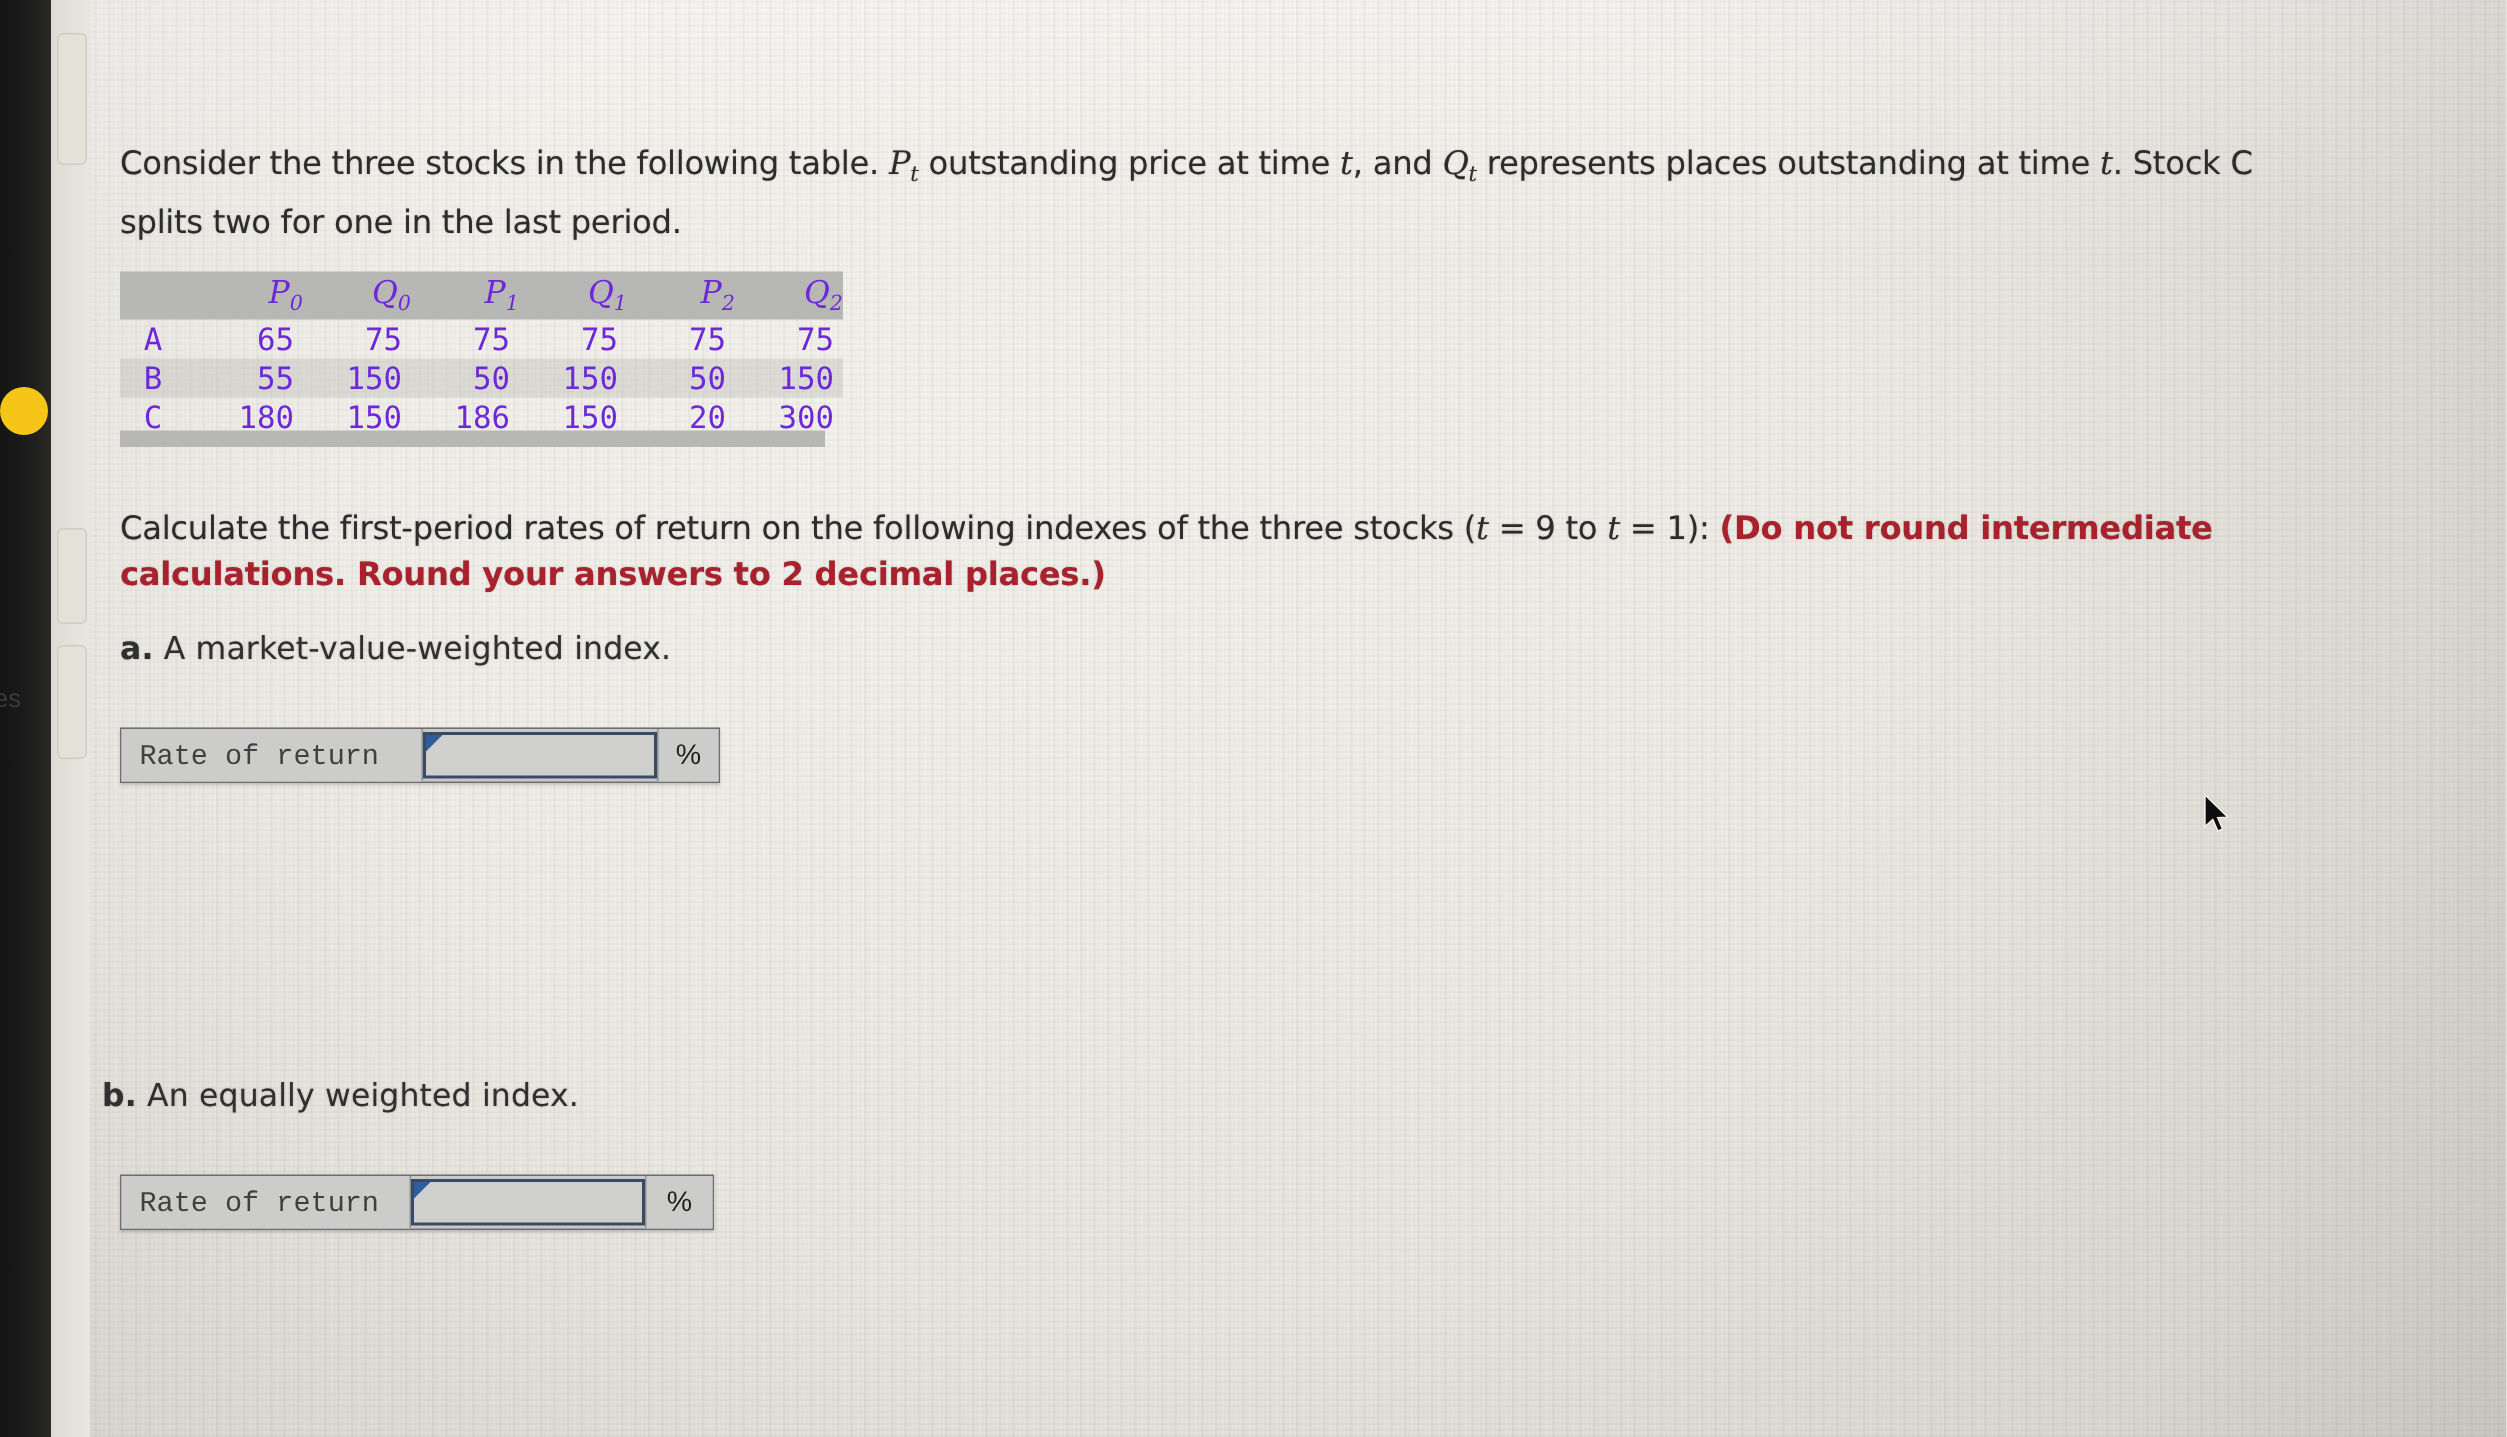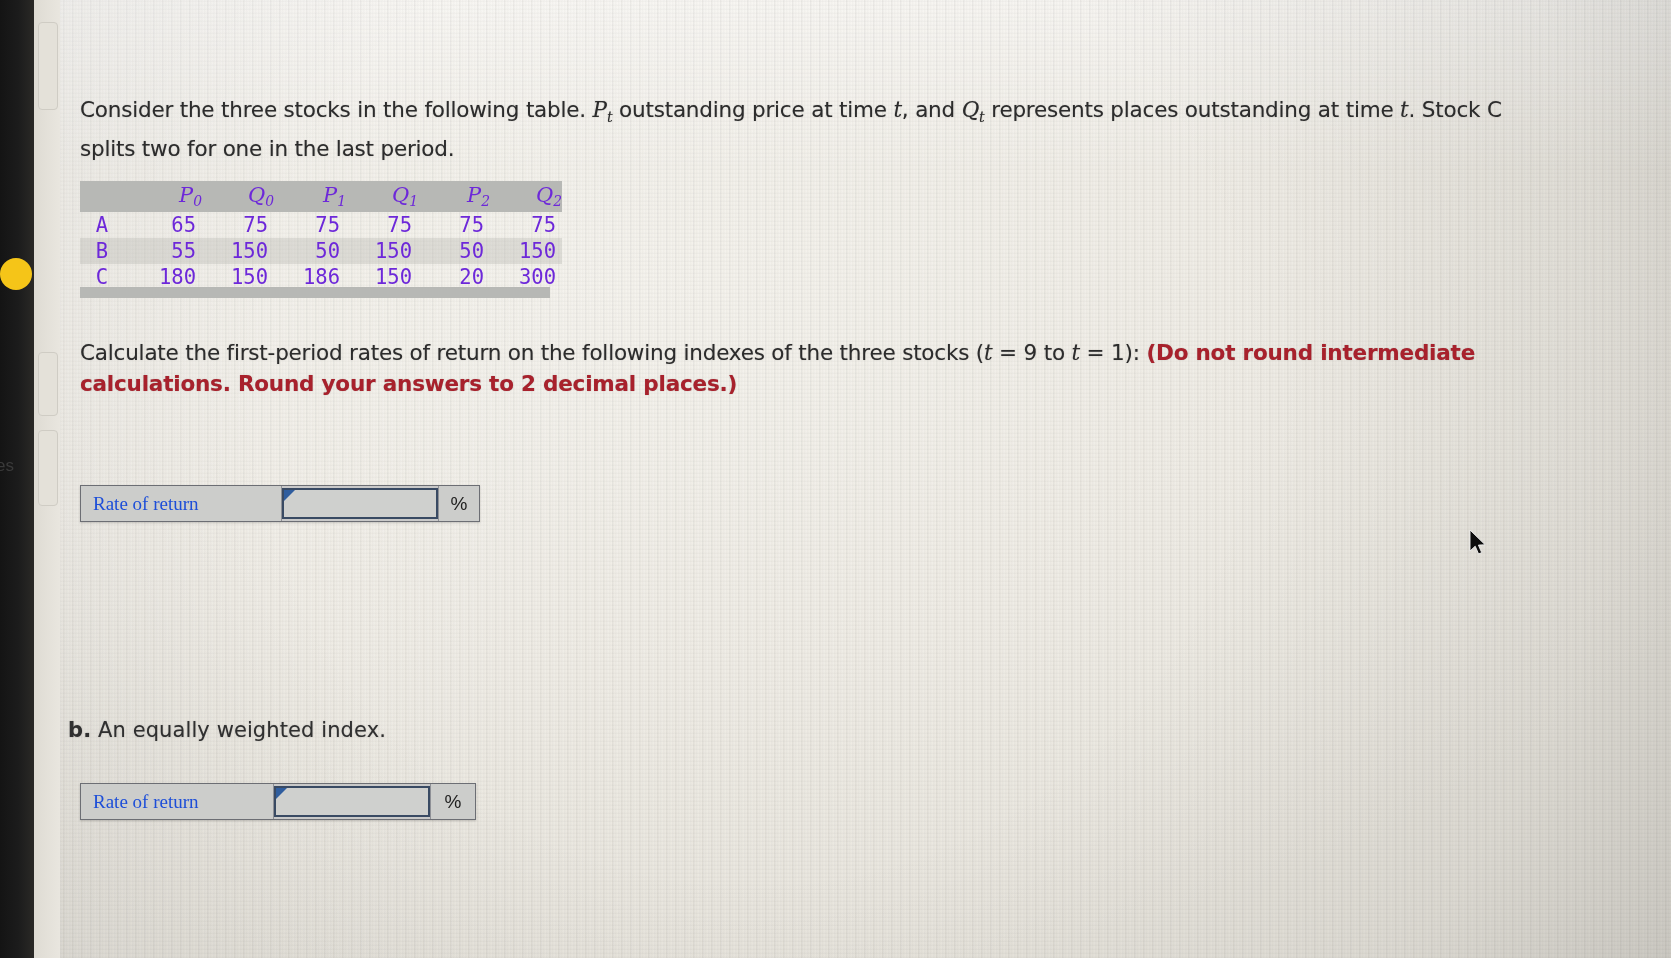--- a/index.html
+++ b/index.html
@@ -107,22 +107,22 @@
   
   .ansrow{position:absolute;display:flex;align-items:stretch;
     border:1px solid #6c6e74;
     background:#c9c9c9;
     box-shadow:0 1px 2px rgba(0,0,0,.18);
   }
   .ans-label{
     display:flex;align-items:center;
     padding:0 12px;
     background:#cccdcb;
-    color:#1d4ed8;
-    font-family:Liberation Serif, serif;
+    color:#404040;
+    font-family:Liberation Mono, monospace;
     font-size:19px;
     border-right:1px solid #8e9096;
   }
   .ans-input{
     position:relative;
     background:#cfd0ce;
     border:2px solid #394a63;
     margin:2px 0 2px 0;
   }
   .ans-input .flag{
@@ -228,20 +228,23 @@
         <td>300</td>
       </tr>
     </tbody>
   </table>
   <div id="tbl-bottom"></div>
 
   <div class="para" id="p2">
     <span>Calculate the first-period rates of return on the following indexes of the three stocks (</span><span class="var">t</span><span> = 9 to </span><span class="var">t</span><span> = 1): </span><span class="red">(Do not round intermediate calculations. Round your answers to 2 decimal places.)</span>
   </div>
 
+  <div class="partlabel" id="partA">
+    <b>a.</b><span> A market-value-weighted index.</span>
+  </div>
 
   <div class="ansrow" id="rowA">
     <div class="ans-label">Rate of return</div>
     <div class="ans-input">
       <span class="flag"></span>
     </div>
     <div class="ans-unit">%</div>
   </div>
 
   <div class="partlabel" id="partB">

